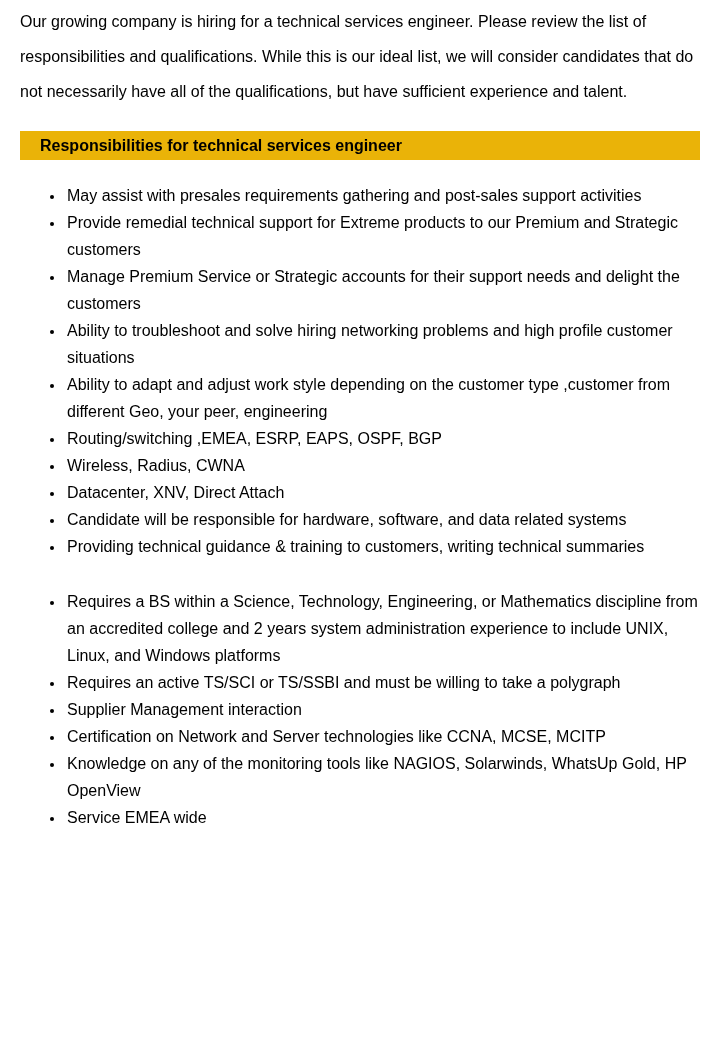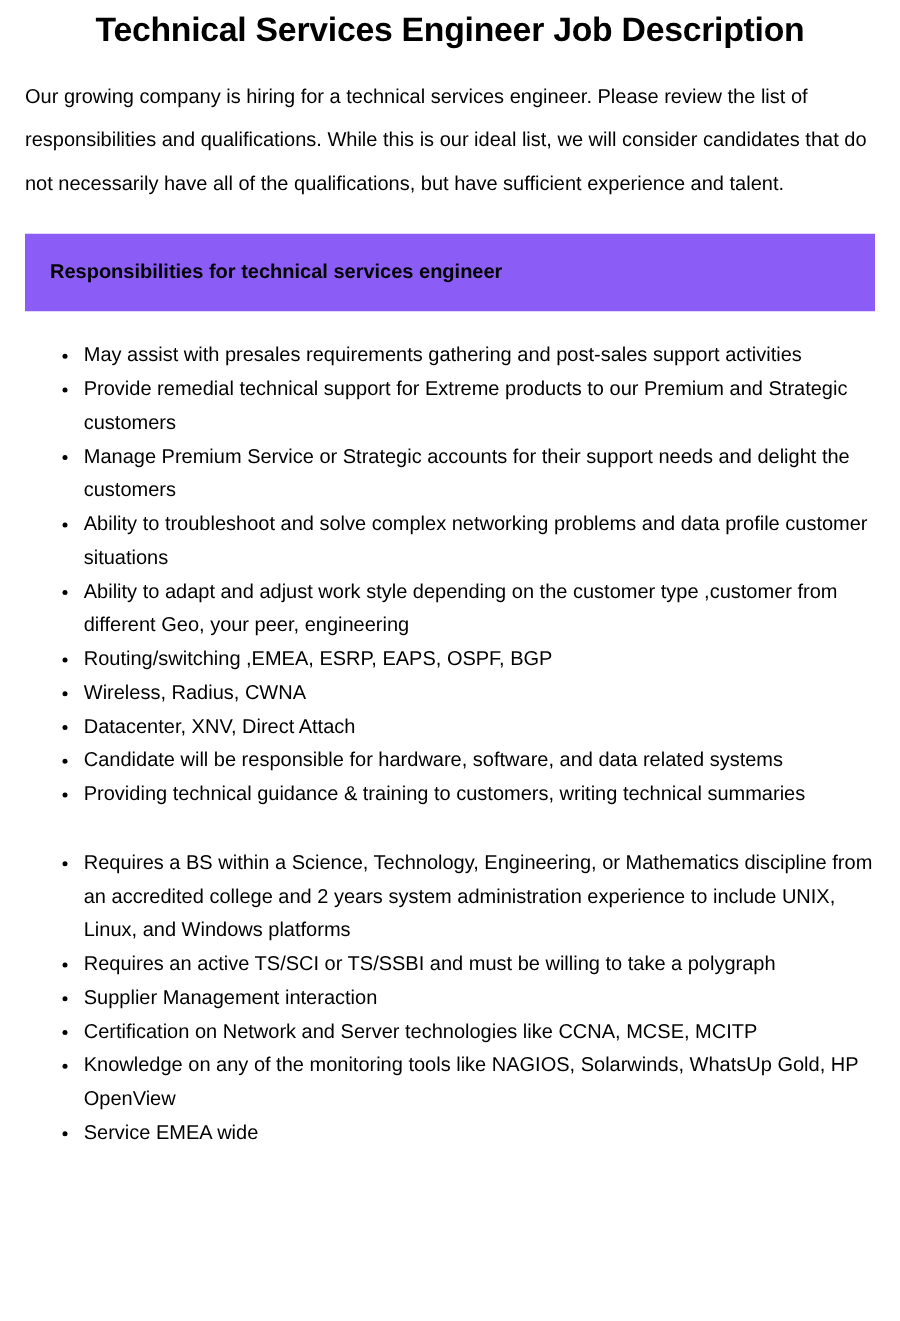--- a/index.html
+++ b/index.html
@@ -26,25 +26,25 @@
     letter-spacing: -0.2px;
     margin: 4px 0 20px 0;
     line-height: 1.2;
   }
   .intro {
     font-size: 16px;
     line-height: 35px;
     margin: 0 0 22px 0;
   }
   .section-header {
-    background: #8b5cf6;
+    background: #eab308;
     font-size: 16px;
     font-weight: bold;
     line-height: 1.2;
-    padding: 21px 20px;
+    padding: 5px 20px;
     margin: 0;
   }
   .bullet-list {
     list-style: disc;
     margin: 22px 0 28px 0;
     padding: 0 0 0 45px;
     font-size: 16px;
     line-height: 27px;
   }
   .bullet-list li {
@@ -53,31 +53,30 @@
   }
   .bullet-list li::marker {
     font-size: 14px;
   }
 </style>
 </head>
 <body>
 
 <div class="page">
 
-  <h1 class="doc-title">Technical Services Engineer Job Description</h1>
 
   <p class="intro">Our growing company is hiring for a technical services engineer. Please review the list of responsibilities and qualifications. While this is our ideal list, we will consider candidates that do not necessarily have all of the qualifications, but have sufficient experience and talent.</p>
 
   <div class="section-header">Responsibilities for technical services engineer</div>
 
   <ul class="bullet-list">
     <li>May assist with presales requirements gathering and post-sales support activities</li>
     <li>Provide remedial technical support for Extreme products to our Premium and Strategic customers</li>
     <li>Manage Premium Service or Strategic accounts for their support needs and delight the customers</li>
-    <li>Ability to troubleshoot and solve complex networking problems and data profile customer situations</li>
+    <li>Ability to troubleshoot and solve hiring networking problems and high profile customer situations</li>
     <li>Ability to adapt and adjust work style depending on the customer type ,customer from different Geo, your peer, engineering</li>
     <li>Routing/switching ,EMEA, ESRP, EAPS, OSPF, BGP</li>
     <li>Wireless, Radius, CWNA</li>
     <li>Datacenter, XNV, Direct Attach</li>
     <li>Candidate will be responsible for hardware, software, and data related systems</li>
     <li>Providing technical guidance &amp; training to customers, writing technical summaries</li>
   </ul>
 
 
   <ul class="bullet-list">

